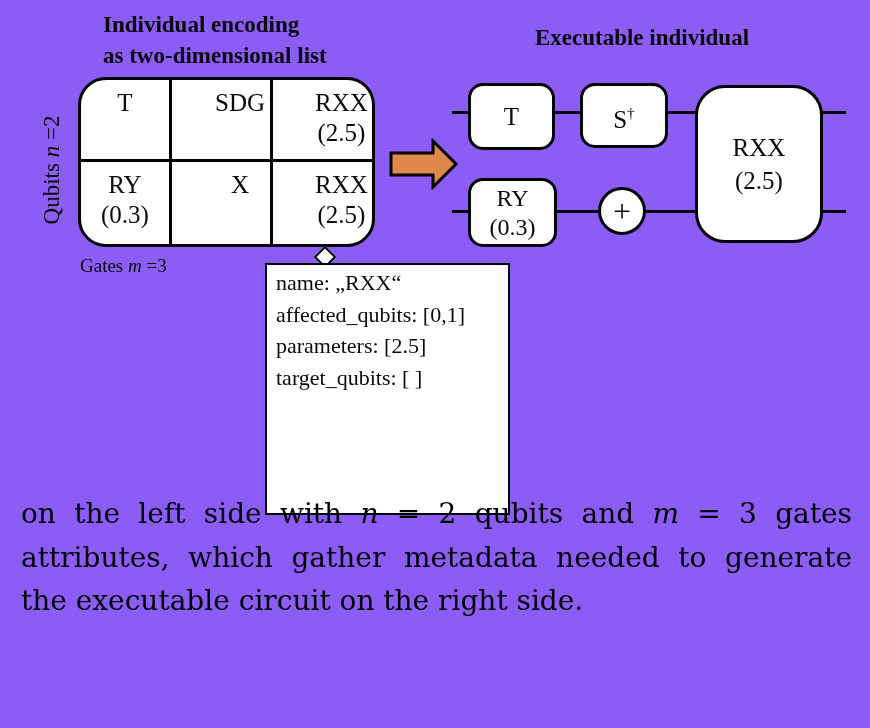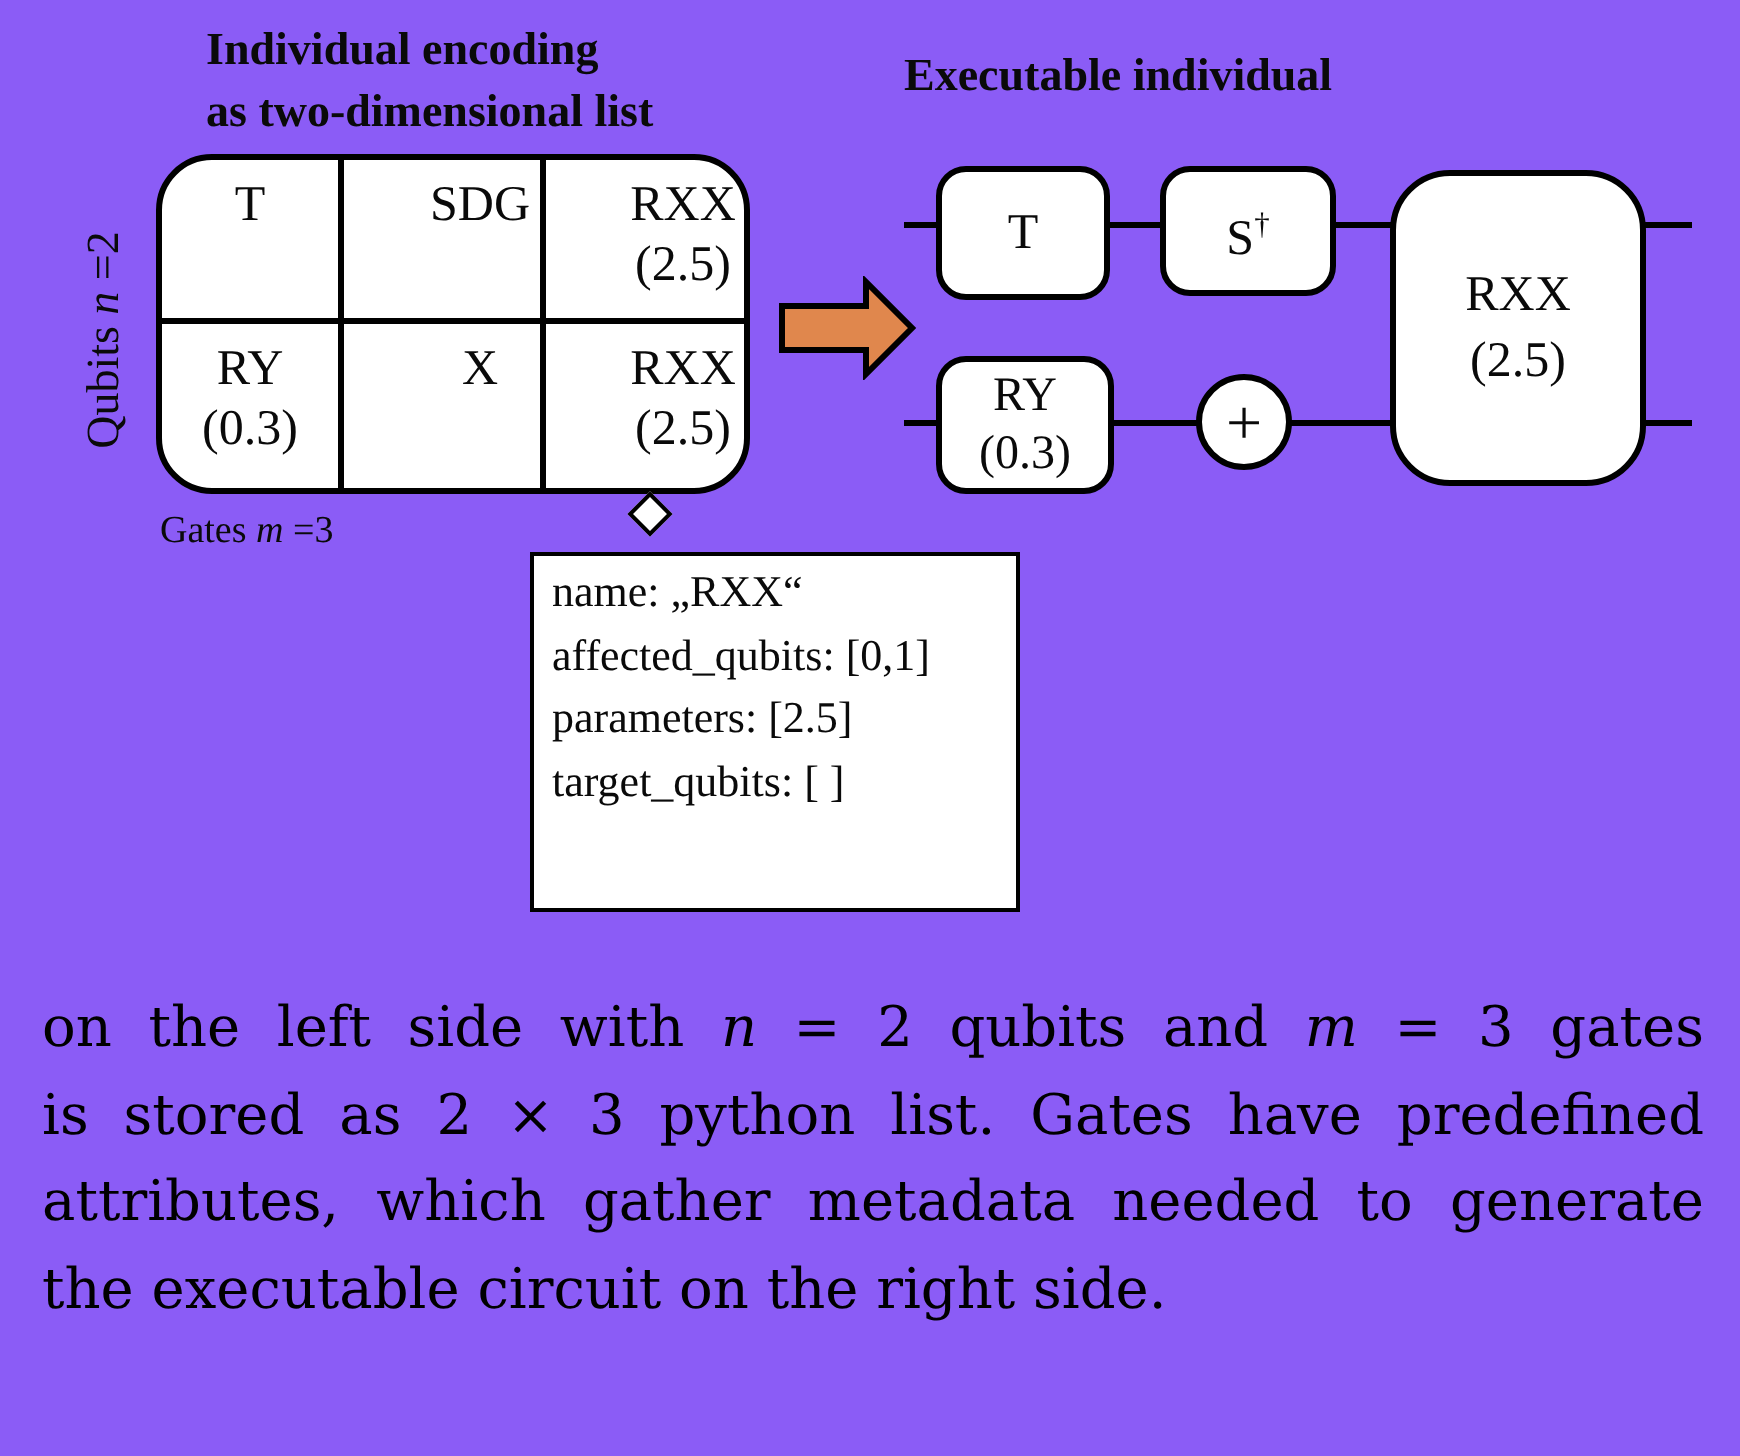--- a/index.html
+++ b/index.html
@@ -25,21 +25,21 @@
     font-weight: bold;
     font-size: 23px;
     line-height: 31px;
     white-space: nowrap;
   }
   .right-title {
     position: absolute;
     left: 452px;
     top: 25px;
     width: 380px;
-    text-align: left;
+    text-align: center;
     font-weight: bold;
     font-size: 23px;
     white-space: nowrap;
   }
 
   
   .enc-table {
     position: absolute;
     left: 78px;
     top: 77px;
@@ -96,29 +96,28 @@
     border: 2px solid #000;
     transform: rotate(45deg);
   }
 
   
   .attr-box {
     position: absolute;
     left: 265px;
     top: 263px;
     width: 245px;
-    height: 180px;
+    height: 252px;
     box-sizing: border-box;
     border: 2.5px solid #000;
     background: #fff;
     padding: 2px 6px 0 9px;
     font-size: 22px;
     line-height: 31.5px;
     white-space: nowrap;
-    margin-top: 13px;
   }
 
   
   .arrow-svg {
     position: absolute;
     left: 388px;
     top: 138px;
   }
 
   
@@ -249,18 +248,17 @@
     <span>+</span>
   </div>
 
   <div class="gatebox gate-rxx">
     <span>RXX</span>
     <span>(2.5)</span>
   </div>
 
   <div class="caption">
     <div class="cap-line just"><span>on the left side with </span><span class="mvar">n</span><span> = 2 qubits and </span><span class="mvar">m</span><span> = 3 gates</span></div>
-    <div class="cap-line just">is stored as 2 × 3 python list. Gates have predefined</div>
     <div class="cap-line just">attributes, which gather metadata needed to generate</div>
     <div class="cap-line">the executable circuit on the right side.</div>
   </div>
 
 </div>
 
 </body></html>

